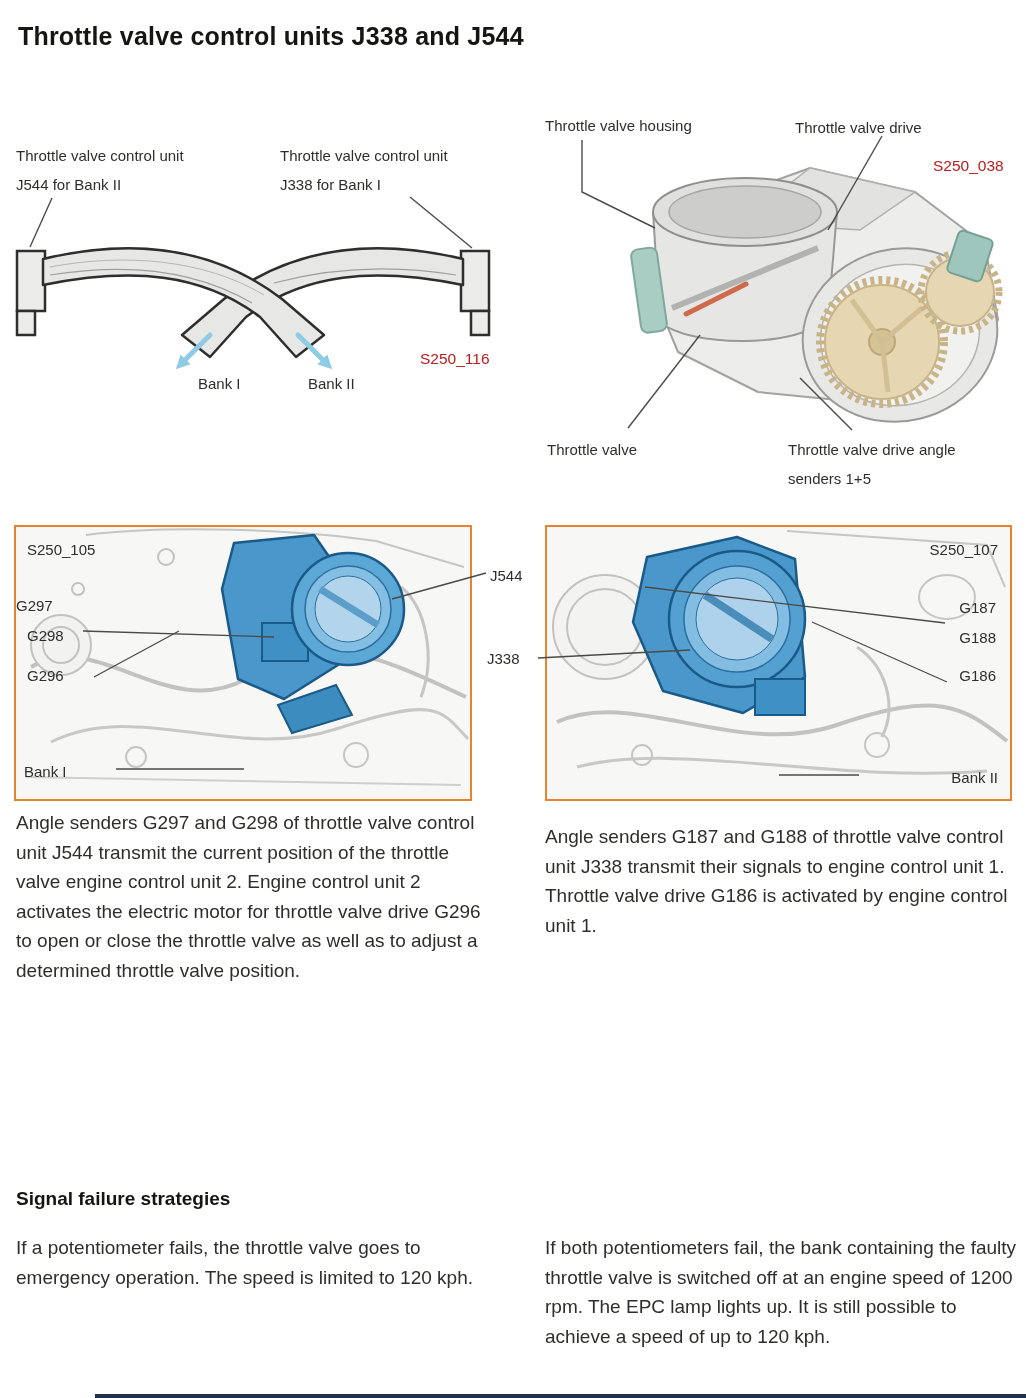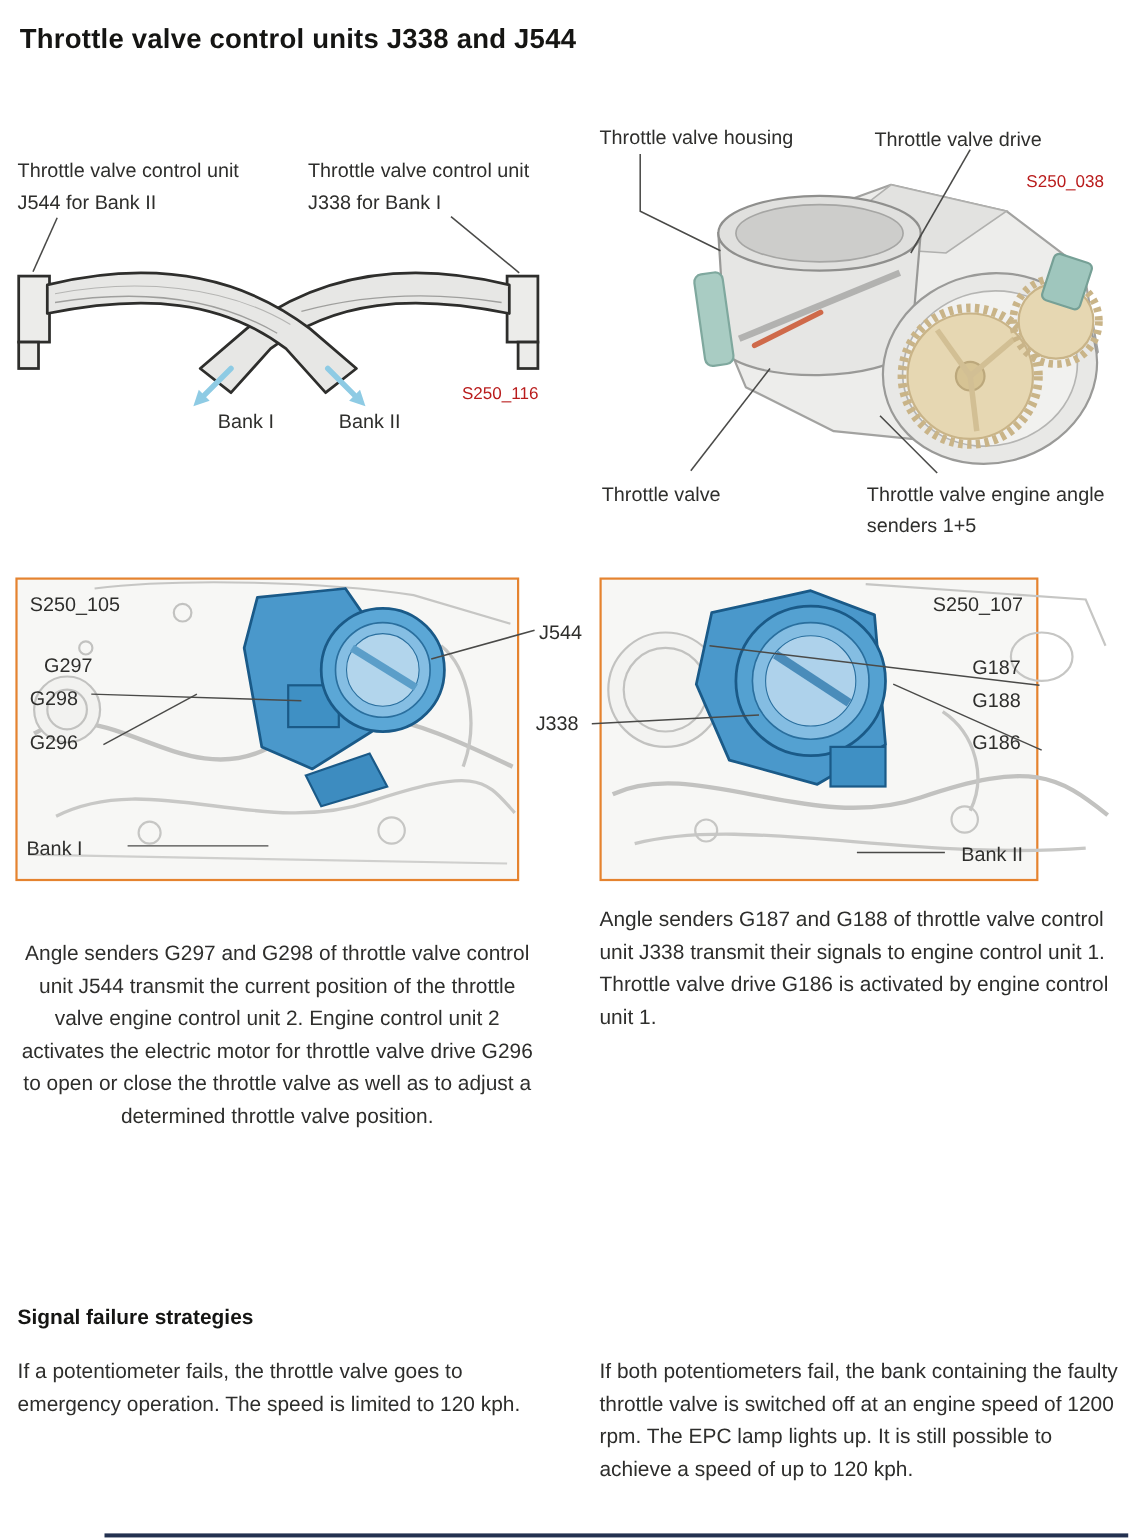--- a/index.html
+++ b/index.html
@@ -6,21 +6,21 @@
   html,body { background:#ffffff; }
   .page {
     position:relative; width:1026px; height:1398px; background:#ffffff;
     font-family:"Liberation Sans","DejaVu Sans",sans-serif; color:#2b2b29; overflow:hidden;
   }
   .abs { position:absolute; }
   .title {
     position:absolute; left:18px; top:22px;
     font-size:25px; font-weight:700; letter-spacing:.2px; color:#151513;text-align:center;
   }
-  .figlabel { font-size:18px; line-height:29px; color:#2e2e2c; white-space:nowrap; }
+  .figlabel { font-size:15px; line-height:29px; color:#2e2e2c; white-space:nowrap; }
   .ref { font-size:15.5px; color:#b91c1c; white-space:nowrap; }
   .body-text { font-size:19px; line-height:29.5px; color:#2e2e2c; }
   .subhead { font-size:19px; font-weight:700; color:#151513;margin-top:18px; }
   .frame {
     position:absolute; top:525px; height:276px;
     border:2.5px solid #e5832f; background:#f7f7f5;padding-left:48px;
   }
   .frame svg.art { position:absolute; left:0; top:0; }
   .frame .figlabel { position:absolute; }
   .overlay { position:absolute; left:0; top:0; pointer-events:none; }
@@ -106,21 +106,21 @@
     <rect x="392" y="104" width="36" height="44" rx="5" transform="rotate(18 410 126)" fill="#9fc6bd" stroke="#76a096" stroke-width="2"></rect>
 
     <polyline points="22,10 22,62 95,98" fill="none" stroke="#4a4a48" stroke-width="1.4"></polyline>
     <line x1="322" y1="6" x2="268" y2="100" stroke="#4a4a48" stroke-width="1.4"></line>
     <line x1="68" y1="298" x2="140" y2="205" stroke="#4a4a48" stroke-width="1.4"></line>
     <line x1="292" y1="300" x2="240" y2="248" stroke="#4a4a48" stroke-width="1.4"></line>
   </svg>
 
   <div class="abs figlabel" style="left:547px; top:435px;">Throttle valve</div>
   <div class="abs figlabel" style="left:788px; top:435px;">
-    <div>Throttle valve engine angle</div>
+    <div>Throttle valve drive angle</div>
     <div>senders 1+5</div>
   </div>
 
   <div class="frame" style="left:14px; width:458px;">
     <svg class="art" width="453" height="271" viewBox="0 0 453 271">
 
       <path d="M70,8 C150,-2 280,2 360,14 L448,40" fill="none" stroke="#c6c6c4" stroke-width="2"></path>
       <path d="M15,140 C80,100 150,195 230,152 S345,120 450,170" fill="none" stroke="#c2c2c0" stroke-width="4"></path>
       <path d="M35,215 C120,172 220,235 320,202 S425,182 452,212" fill="none" stroke="#c8c8c6" stroke-width="3"></path>
       <path d="M10,250 L445,258" fill="none" stroke="#cfcfcd" stroke-width="2"></path>
@@ -138,27 +138,27 @@
       <circle cx="332" cy="82" r="43" fill="#85bee3" stroke="#2a6f9e" stroke-width="1.5"></circle>
       <circle cx="332" cy="82" r="33" fill="#b2d5ec" stroke="#2a6f9e" stroke-width="1"></circle>
       <line x1="304" y1="62" x2="362" y2="98" stroke="#5b9ec9" stroke-width="7"></line>
       <polygon points="262,178 320,158 336,188 276,206" fill="#3d8cc0" stroke="#1a5a88" stroke-width="2"></polygon>
 
       <line x1="67" y1="104" x2="258" y2="110" stroke="#4a4a48" stroke-width="1.3"></line>
       <line x1="78" y1="150" x2="163" y2="104" stroke="#4a4a48" stroke-width="1.3"></line>
       <line x1="100" y1="242" x2="228" y2="242" stroke="#4a4a48" stroke-width="1.3"></line>
     </svg>
     <div class="figlabel" style="left:11px; top:8px;">S250_105</div>
-    <div class="figlabel" style="left:24px; top:64px;text-align:right;">G297</div>
+    <div class="figlabel" style="left:0; top:64px;text-align:right;">G297</div>
     <div class="figlabel" style="left:11px; top:94px;">G298</div>
     <div class="figlabel" style="left:11px; top:134px;">G296</div>
     <div class="figlabel" style="left:8px; top:230px;">Bank I</div>
   </div>
 
-  <div class="frame" style="left:545px; width:399px;">
+  <div class="frame" style="left:545px; width:467px;">
     <svg class="art" width="462" height="271" viewBox="0 0 462 271">
 
       <path d="M240,4 L440,18 L458,60" fill="none" stroke="#c6c6c4" stroke-width="2"></path>
       <circle cx="58" cy="100" r="52" fill="#f3f3f1" stroke="#c2c2c0" stroke-width="2"></circle>
       <circle cx="58" cy="100" r="38" fill="none" stroke="#c2c2c0" stroke-width="2"></circle>
       <ellipse cx="400" cy="70" rx="28" ry="22" fill="none" stroke="#c6c6c4" stroke-width="2"></ellipse>
       <path d="M10,195 C85,160 190,232 290,198 S415,178 460,214" fill="none" stroke="#c2c2c0" stroke-width="4"></path>
       <path d="M30,240 C130,214 280,256 440,244" fill="none" stroke="#c8c8c6" stroke-width="3"></path>
       <circle cx="95" cy="228" r="10" fill="none" stroke="#c6c6c4" stroke-width="2"></circle>
       <circle cx="330" cy="218" r="12" fill="none" stroke="#c6c6c4" stroke-width="2"></circle>
@@ -185,21 +185,21 @@
   <div class="abs figlabel" style="left:490px; top:561px;">J544</div>
   <div class="abs figlabel" style="left:487px; top:644px;">J338</div>
 
   <svg class="overlay" width="1026" height="1398" viewBox="0 0 1026 1398">
     <line x1="52" y1="198" x2="30" y2="247" stroke="#4a4a48" stroke-width="1.4"></line>
     <line x1="410" y1="197" x2="472" y2="248" stroke="#4a4a48" stroke-width="1.4"></line>
     <line x1="486" y1="573" x2="392" y2="599" stroke="#4a4a48" stroke-width="1.4"></line>
     <line x1="538" y1="658" x2="690" y2="650" stroke="#4a4a48" stroke-width="1.4"></line>
   </svg>
 
-  <div class="abs body-text" style="left:16px; top:853px; width:472px;text-align:center;">Angle senders G297 and G298 of throttle valve control unit J544 transmit the current position of the throttle valve engine control unit 2. Engine control unit 2 activates the electric motor for throttle valve drive G296 to open or close the throttle valve as well as to adjust a determined throttle valve position.</div>
+  <div class="abs body-text" style="left:16px; top:808px; width:472px;">Angle senders G297 and G298 of throttle valve control unit J544 transmit the current position of the throttle valve engine control unit 2. Engine control unit 2 activates the electric motor for throttle valve drive G296 to open or close the throttle valve as well as to adjust a determined throttle valve position.</div>
   <div class="abs body-text" style="left:545px; top:822px; width:472px;">Angle senders G187 and G188 of throttle valve control unit J338 transmit their signals to engine control unit 1. Throttle valve drive G186 is activated by engine control unit 1.</div>
 
   <div class="abs subhead" style="left:16px; top:1170px;">Signal failure strategies</div>
   <div class="abs body-text" style="left:16px; top:1233px; width:472px;">If a potentiometer fails, the throttle valve goes to emergency operation. The speed is limited to 120 kph.</div>
   <div class="abs body-text" style="left:545px; top:1233px; width:474px;">If both potentiometers fail, the bank containing the faulty throttle valve is switched off at an engine speed of 1200 rpm. The EPC lamp lights up. It is still possible to achieve a speed of up to 120 kph.</div>
 
   <div class="bottom-bar"></div>
 
 </div>
 

